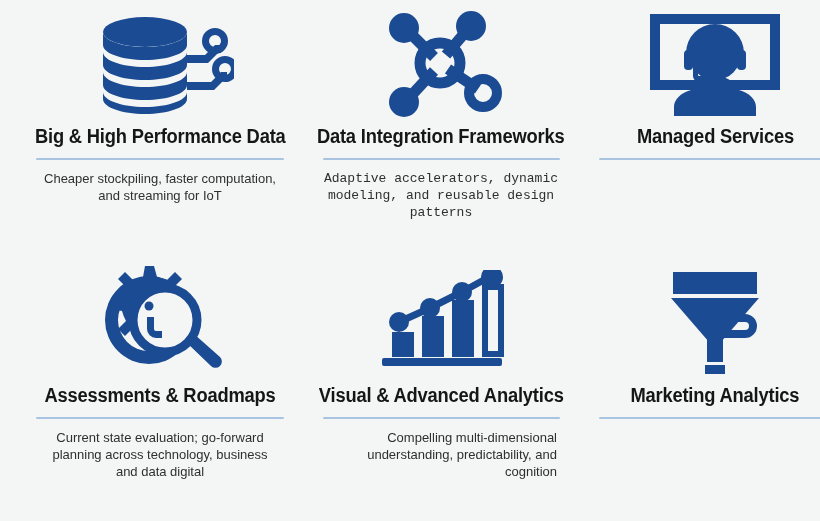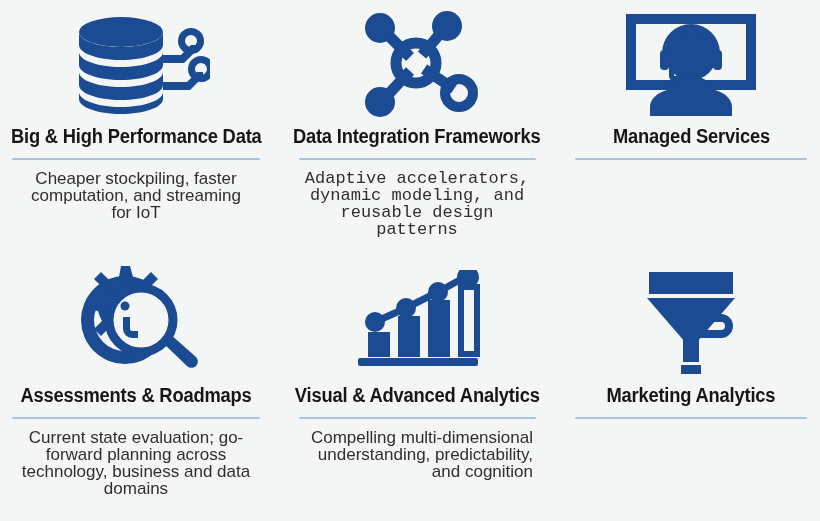--- a/index.html
+++ b/index.html
@@ -18,20 +18,21 @@
     width: 820px;
     height: 521px;
     box-sizing: border-box;
   }
   .grid {
     display: grid;
     grid-template-columns: 272px 290px 258px;
     grid-template-rows: 260px 261px;
     width: 780px;
     height: 521px;
+    margin-left: 24px;
   }
   .cell {
     position: relative;
     display: flex;
     flex-direction: column;
     align-items: center;
     box-sizing: border-box;
   }
   .icon-slot {
     height: 125px;
@@ -56,21 +57,21 @@
     padding: 0 2px;
   }
   .divider {
     height: 2px;
     background: #a8c4e0;
     margin-top: 11px;
     border-radius: 1px;
   }
   .card-desc {
     font-family: "Liberation Sans", sans-serif;
-    font-size: 17px;
+    font-size: 13px;
     line-height: 17px;
     color: #2f2f2f;
     text-align: center;
     margin-top: 10px;
     padding: 0 6px;
   }
 
   
   .c1 .divider { width: 248px; }
   .c2 .divider { width: 237px; }
@@ -171,21 +172,21 @@
           <circle cx="76" cy="58" r="32" fill="none" stroke="#1b4b92" stroke-width="9"></circle>
           <g fill="#1b4b92">
             <circle cx="60" cy="44" r="4.5"></circle>
             <path d="M58 55 h7 v12 a2 2 0 0 0 2 2 h6 v7 h-6 a9 9 0 0 1 -9 -9 Z"></path>
             <path d="M97 80 l8-8 l26 23 a6 6 0 0 1 -9 9 Z"></path>
           </g>
         </svg>
       </div>
       <div class="card-title">Assessments &amp; Roadmaps</div>
       <div class="divider"></div>
-      <div class="card-desc">Current state evaluation; go-forward planning across technology, business and data domains</div>
+      <div class="card-desc">Current state evaluation; go-forward planning across technology, business and data digital</div>
     </div>
 
     <div class="cell c5 row2">
       <div class="icon-slot">
         <svg width="126" height="100" viewBox="0 0 126 100" aria-hidden="true">
           <g fill="#1b4b92">
             <rect x="14" y="62" width="22" height="25"></rect>
             <rect x="44" y="46" width="22" height="41"></rect>
             <rect x="74" y="30" width="22" height="57"></rect>
             <path d="M104 14 h22 v73 h-22 Z M110 20 v61 h10 V20 Z"></path>

